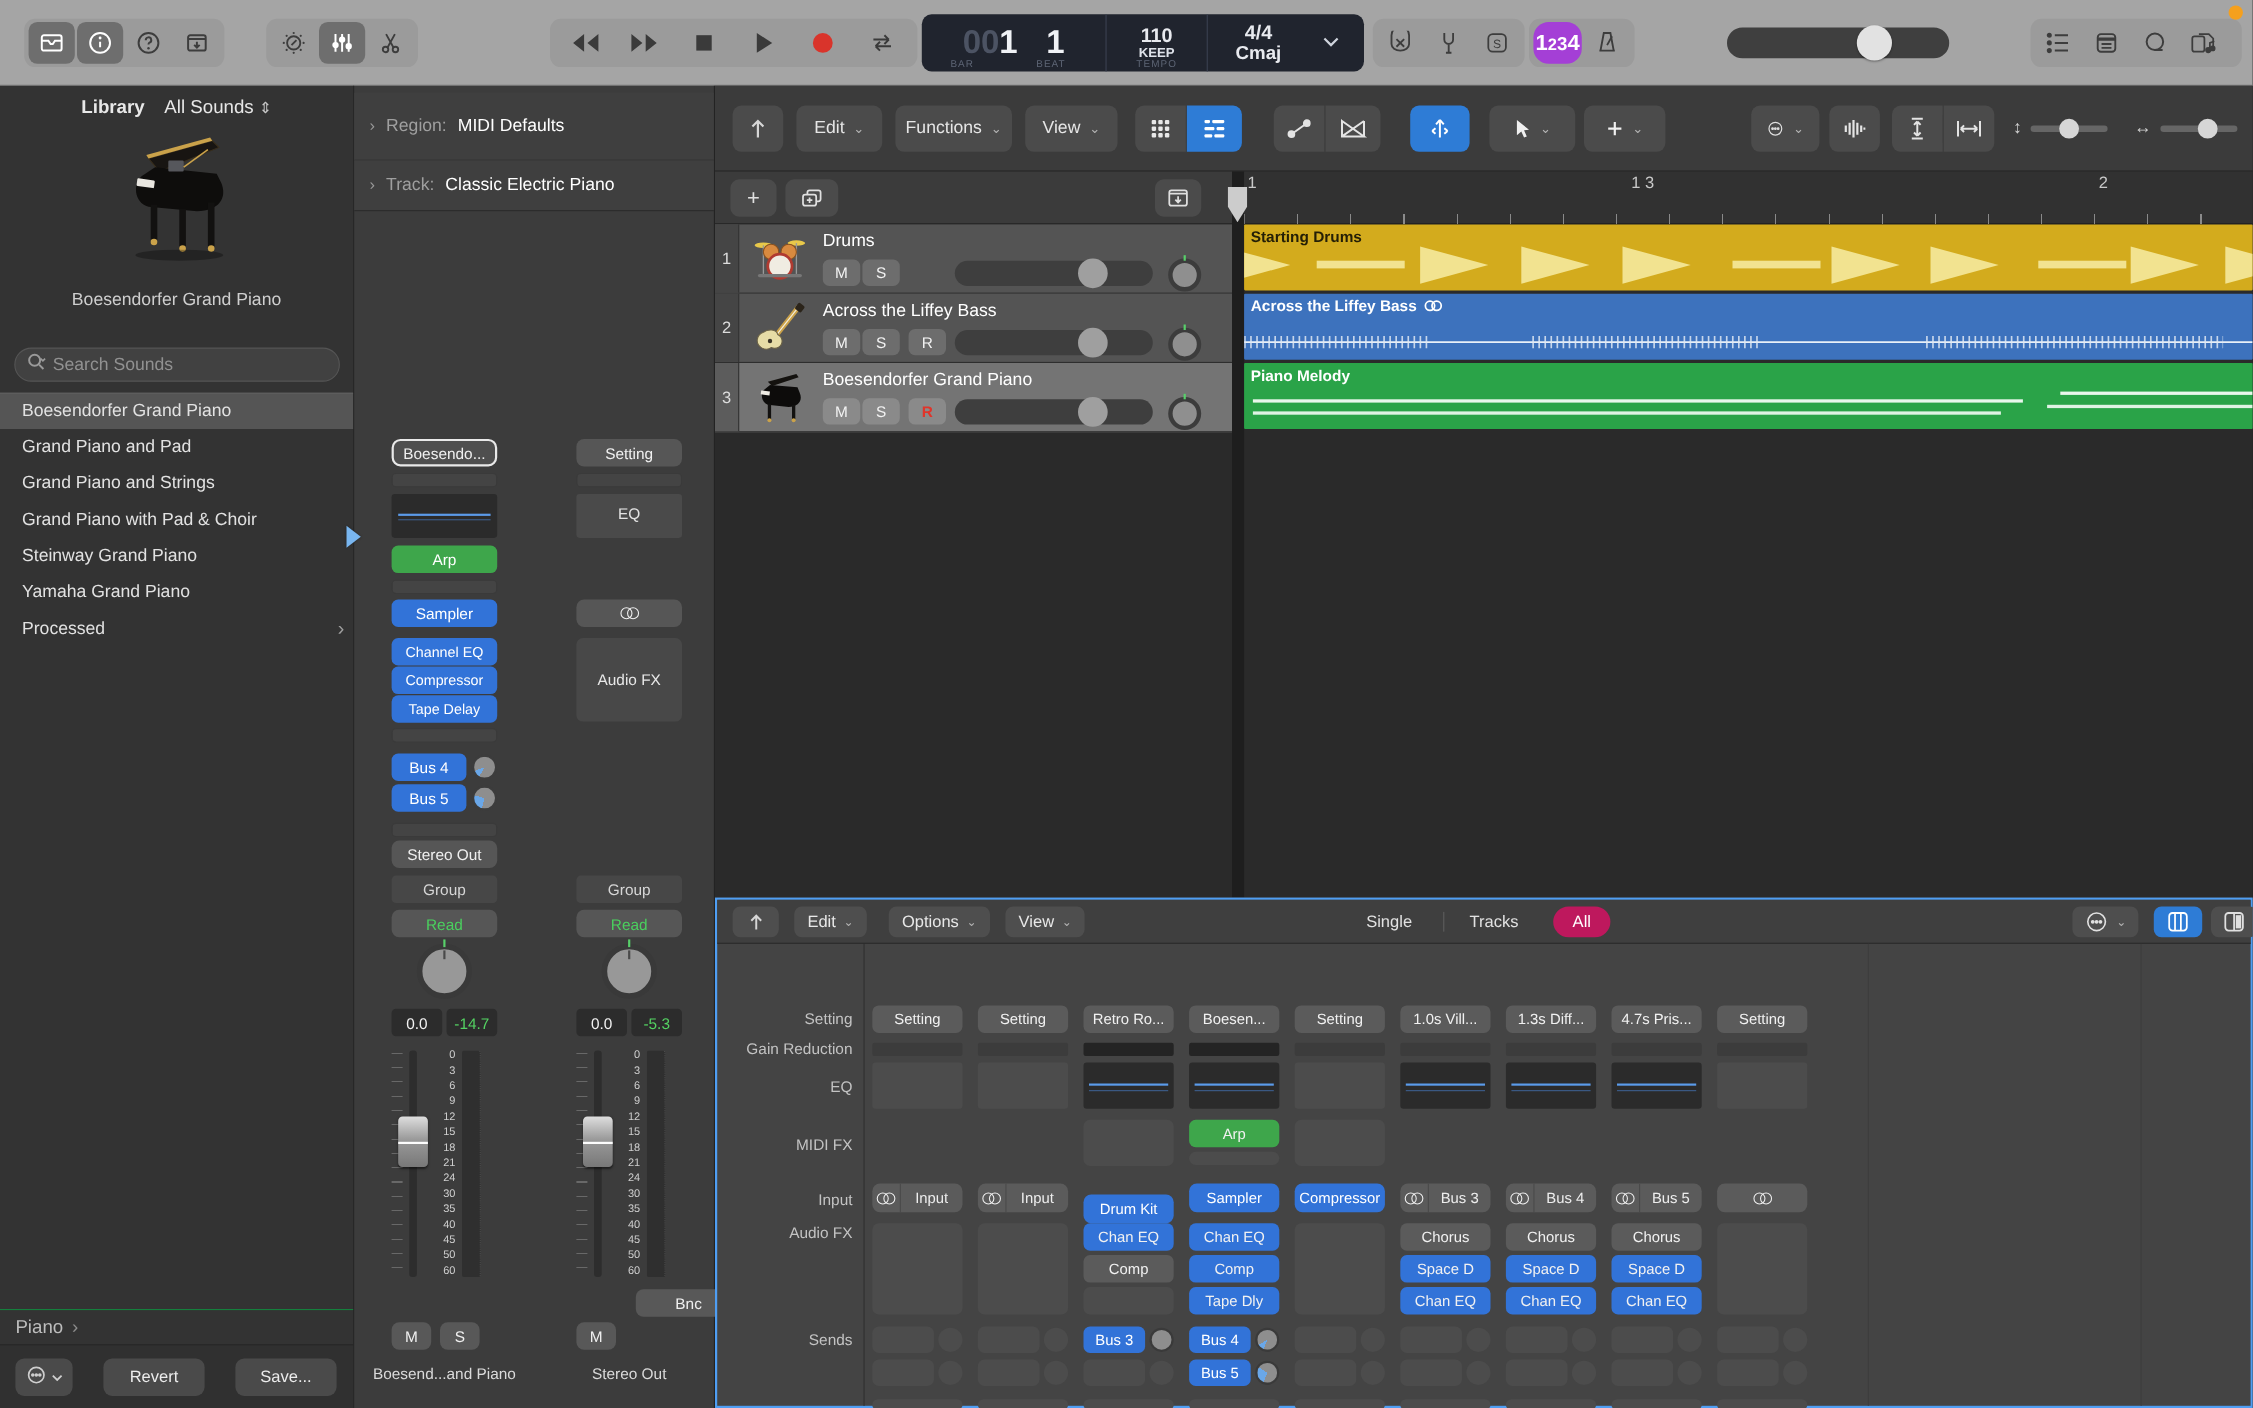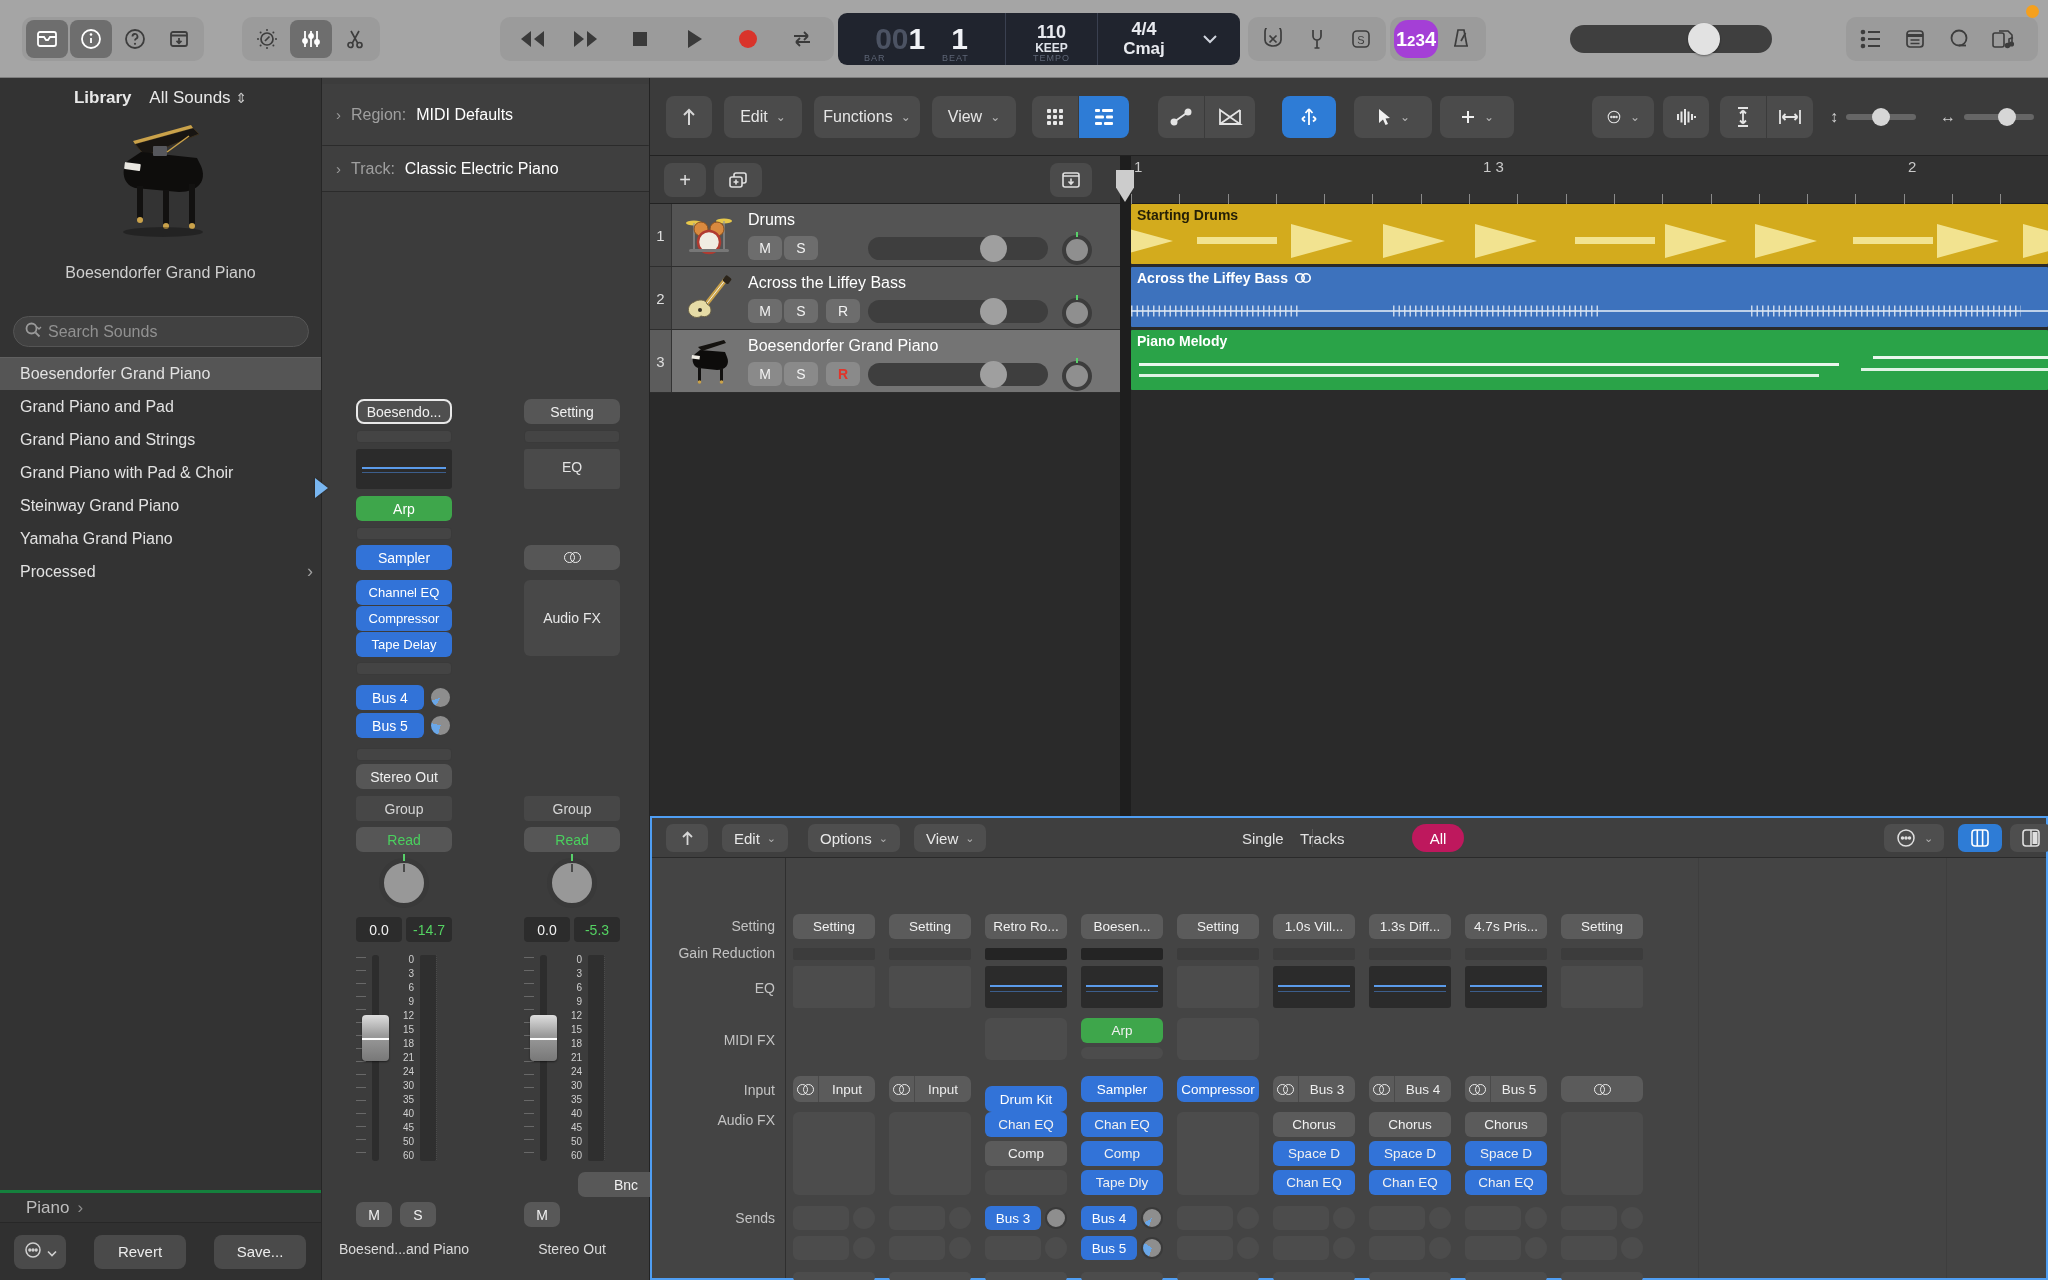--- a/index.html
+++ b/index.html
@@ -39,21 +39,21 @@
   .lib-header .updown { color:#c6c6c6; font-size:14px; }
   .lib-piano { position:absolute; left:101px; top:44px; width:120px; height:118px; }
   .lib-patch { position:absolute; left:0; top:186px; width:100%; text-align:center; font-size:16px; color:#cfcfcf; }
   .lib-search { position:absolute; left:13px; top:238px; width:296px; height:31px; background:#414141; border:1px solid #555; border-radius:16px; display:flex; align-items:center; padding:0 10px; gap:6px; color:#919191; font-size:16px; }
   .lib-list { position:absolute; left:0; top:279px; width:100%; }
   .lib-item { height:33px; display:flex; align-items:center; padding:0 8px 0 20px; font-size:16px; color:#e2e2e2; }
   .lib-item.selected { background:#555555; border-top:1px solid #606060; }
   .lib-item .spacer { flex:1; }
   .lib-item .chev { color:#9f9f9f; font-size:18px; }
   .nav-arrow { position:absolute; left:315px; top:400px; width:0; height:0; border-top:10px solid transparent; border-bottom:10px solid transparent; border-left:13px solid #79b6f0; filter:drop-shadow(0 0 1px #222); z-index:5; }
-  .lib-footer-bc { position:absolute; left:0; top:1112px; width:100%; height:32px; border-top:3px solid #15803d; display:flex; align-items:center; padding-left:26px; font-size:17px; color:#bdbdbd; gap:8px; }
+  .lib-footer-bc { position:absolute; left:0; top:1112px; width:100%; height:32px; border-top:1px solid #15803d; display:flex; align-items:center; padding-left:14px; font-size:17px; color:#bdbdbd; gap:8px; }
   .lib-footer-bc .chev { color:#8d8d8d; }
   .lib-footer-btns { position:absolute; left:0; top:1144px; width:100%; height:58px; border-top:1px solid #272727; background:#303030; display:flex; align-items:center; padding:0 14px; gap:10px; }
   .lf-btn { height:34px; background:#4a4a4a; border-radius:8px; color:#ececec; font-size:15px; display:flex; align-items:center; justify-content:center; padding:0 18px; }
   .lf-btn.icon { width:52px; padding:0; gap:4px; color:#d2d2d2; }
   .lf-btn.grow { margin-left:18px; min-width:92px; }
 
   
   .inspector { position:absolute; left:322px; top:78px; width:328px; height:1202px; background:#3c3c3c; border-right:1px solid #232323; }
   .insp-hdr { position:absolute; left:0; width:100%; display:flex; align-items:center; gap:10px; padding-left:14px; background:#3f3f3f; border-bottom:1px solid #2b2b2b; }
   .insp-hdr .dis { color:#9a9a9a; font-size:15px; }
@@ -871,21 +871,21 @@
       <div class="mxh-btn" style="left:156px;">
           <span>Options</span>
           <span class="chev">⌄</span>
         </div>
       <div class="mxh-btn" style="left:262px;">
           <span>View</span>
           <span class="chev">⌄</span>
         </div>
       <div class="mx-mode" style="left:578px;">Single</div>
       <div class="mx-mode-sep" style="left:660px;"></div>
-      <div class="mx-mode" style="left:636px;">Tracks</div>
+      <div class="mx-mode" style="left:672px;">Tracks</div>
       <div class="mx-mode active" style="left:760px; min-width:52px;">All</div>
       <div class="mxh-btn" style="left:1232px; width:60px; padding:0 8px;">
           <svg width="22" height="22" viewBox="0 0 22 22" fill="none" stroke="#e0e0e0" stroke-width="1.5">
             <circle cx="11" cy="11" r="8"></circle>
             <circle cx="7.5" cy="11" r="1" fill="#e0e0e0"></circle>
             <circle cx="11" cy="11" r="1" fill="#e0e0e0"></circle>
             <circle cx="14.5" cy="11" r="1" fill="#e0e0e0"></circle>
           </svg>
           <span class="chev">⌄</span>
         </div>

